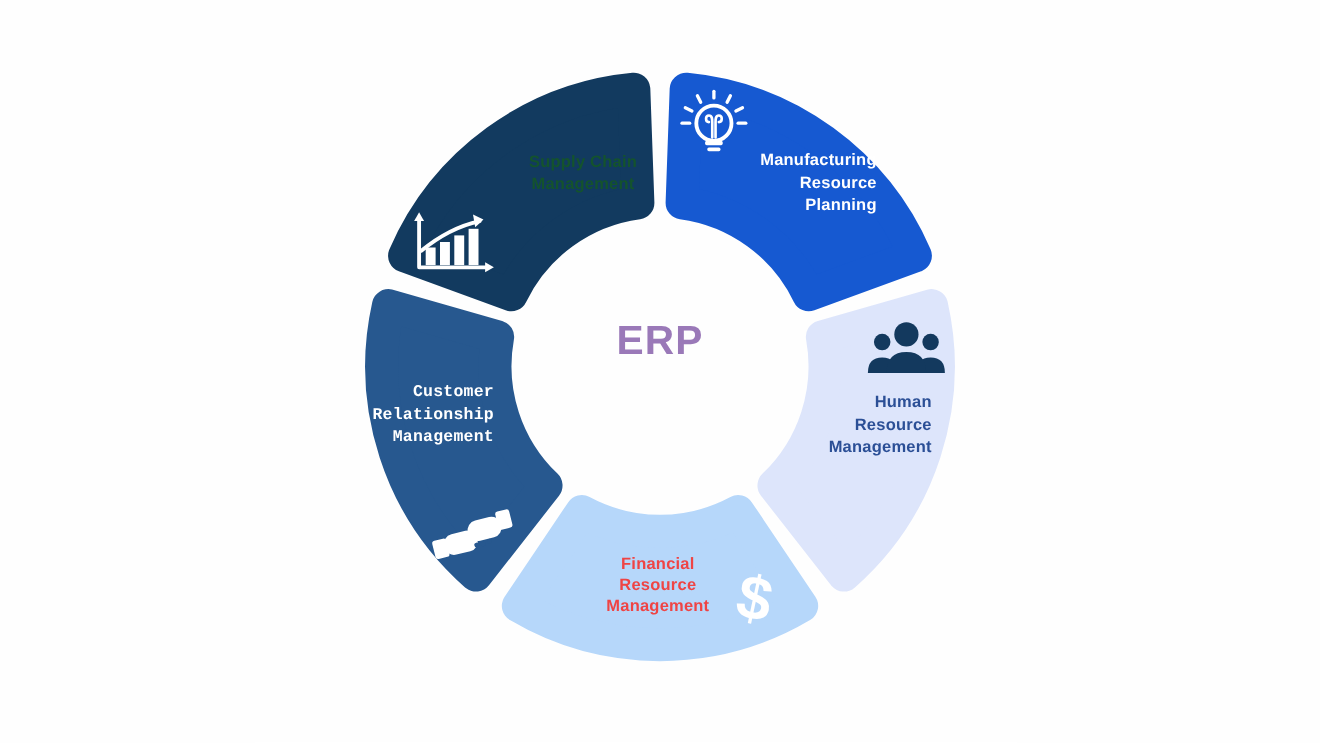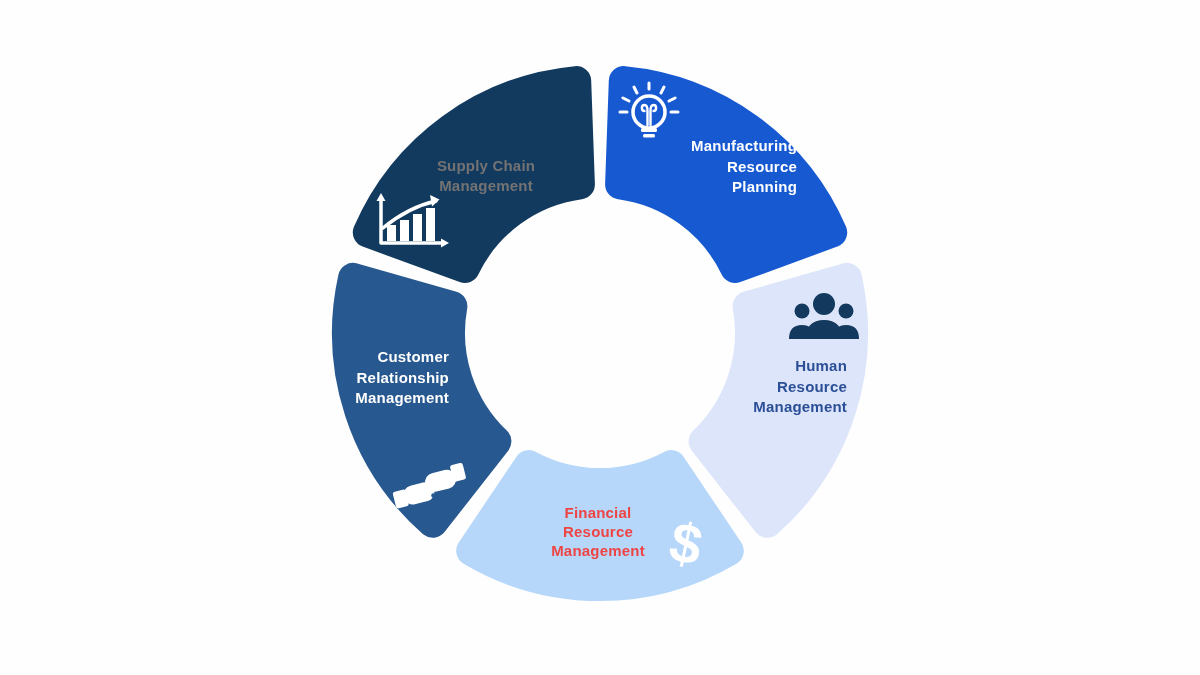--- a/index.html
+++ b/index.html
@@ -112,25 +112,26 @@
 Planning</div>
 
   <div class="seg-label align-right" style="left: 697px; top: 356px; width: 150px; color: rgb(43, 79, 150);">Human
 Resource
 Management</div>
 
   <div class="seg-label align-center" style="left: 508px; top: 504px; width: 180px; line-height: 1.26; color: #ef4444;">Financial
 Resource
 Management</div>
 
-  <div class="seg-label align-right" style="left: 299px; top: 347px; width: 150px; color: rgb(255, 255, 255);">Customer
+  <div class="seg-label align-right" style="left: 299px; top: 347px; width: 150px; color: rgb(255, 255, 255); font-family: Liberation Mono, monospace;">Customer
 Relationship
 Management</div>
 
-  <div class="seg-label align-center" style="left: 396px; top: 138px; width: 180px; line-height: 1.3; color: #737373; margin-top: 18px;">Supply Chain
+  <div class="seg-label align-center" style="left: 440px; top: 138px; width: 180px; line-height: 1.3; color: #14532d;">Supply Chain
 Management</div>
 
   <div class="dollar-icon">$</div>
 
   <div class="center-title" style="color: rgb(154, 121, 184);">
+    <div>ERP</div>
   </div>
 
 </div>
 
 </body></html>

